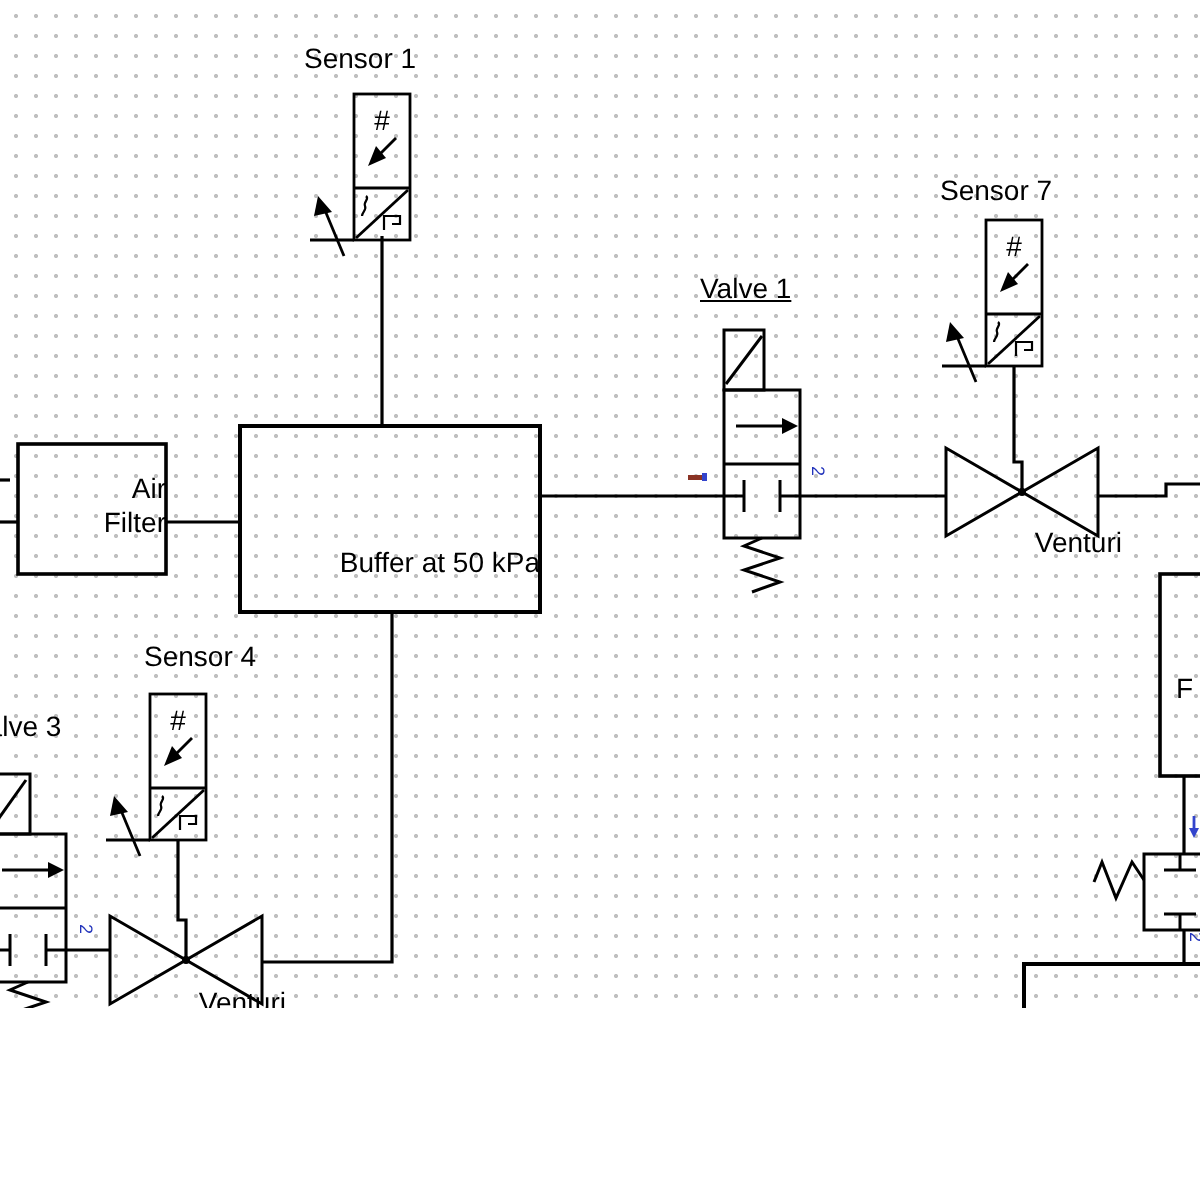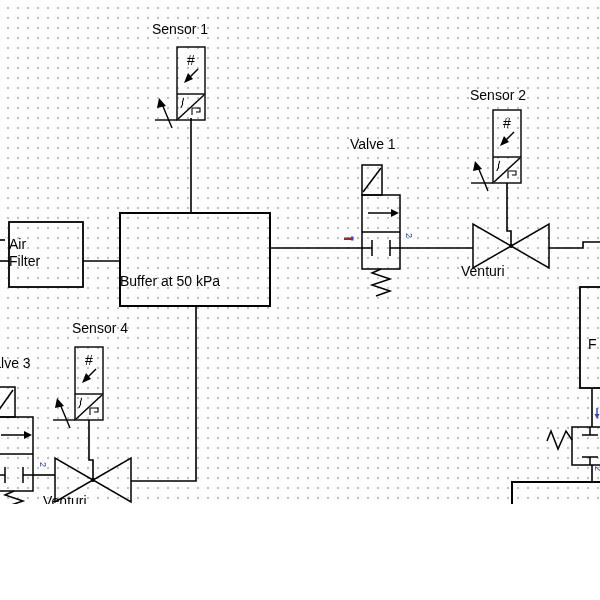--- a/index.html
+++ b/index.html
@@ -8,21 +8,21 @@
     background-color:#ffffff;
     background-image:radial-gradient(circle,#bfbfbf 1px,rgba(0,0,0,0) 1.1px);
     background-size:10px 10px;background-position:3px 3px;
     font-family:"Liberation Sans",sans-serif;
   }
   #wires{position:absolute;left:-10px;top:0;}
   .lbl{
     position:absolute;font-size:14px;color:#000;line-height:17px;
     white-space:pre-line;
   }
-  .lbl.center{text-align:left;}
+  .lbl.center{text-align:right;}
   svg text{font-family:"Liberation Sans",sans-serif;}
   .portnum{fill:#2233bb;font-size:9px;}
 </style>
 </head>
 <body>
 
 <div id="canvas">
 
   <svg id="wires" width="710" height="600" viewBox="-10 0 710 600">
     <defs>
@@ -137,23 +137,23 @@
       <rect x="344" y="237.5" width="7" height="2.5" fill="#8a3324"></rect>
       <rect x="351" y="236.5" width="2.5" height="4" fill="#3344cc"></rect>
     </g>
     <g stroke="#3344cc" stroke-width="1.4">
       <line x1="597" y1="408" x2="597" y2="415"></line>
       <polygon points="594.5,414 599.5,414 597,419" fill="#3344cc" stroke="none"></polygon>
     </g>
   </svg>
 
   <div class="lbl" style="left:152px;top:21px;">Sensor 1</div>
-  <div class="lbl" style="left:470px;top:87px;">Sensor 2</div>
+  <div class="lbl" style="left:470px;top:87px;">Sensor 7</div>
   <div class="lbl" style="left:72px;top:320px;">Sensor 4</div>
-  <div class="lbl" style="left:350px;top:136px;">Valve 1</div>
+  <div class="lbl" style="left:350px;top:136px;text-decoration:underline;">Valve 1</div>
   <div class="lbl" style="left:-15px;top:355px;">Valve 3</div>
   <div class="lbl center" style="left:9px;top:236px;width:74px;">Air
 Filter</div>
   <div class="lbl center" style="left:120px;top:241px;width:150px;margin-top:32px;">Buffer at 50 kPa</div>
   <div class="lbl center" style="left:461px;top:263px;width:100px;">Venturi</div>
   <div class="lbl center" style="left:43px;top:493px;width:100px;">Venturi</div>
   <div class="lbl" style="left:588px;top:336px;">F</div>
   <div class="lbl center" style="left:512px;top:505px;width:165px;">Negative pressure
 source</div>
 </div>

